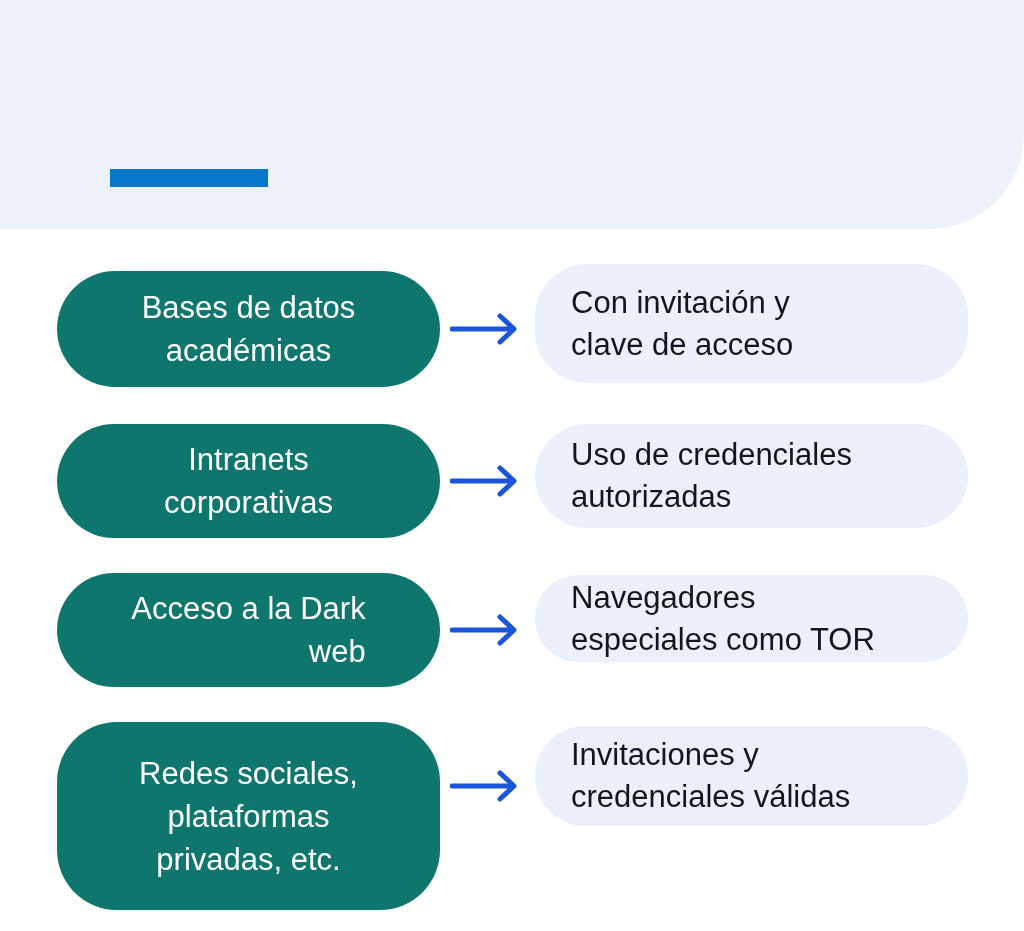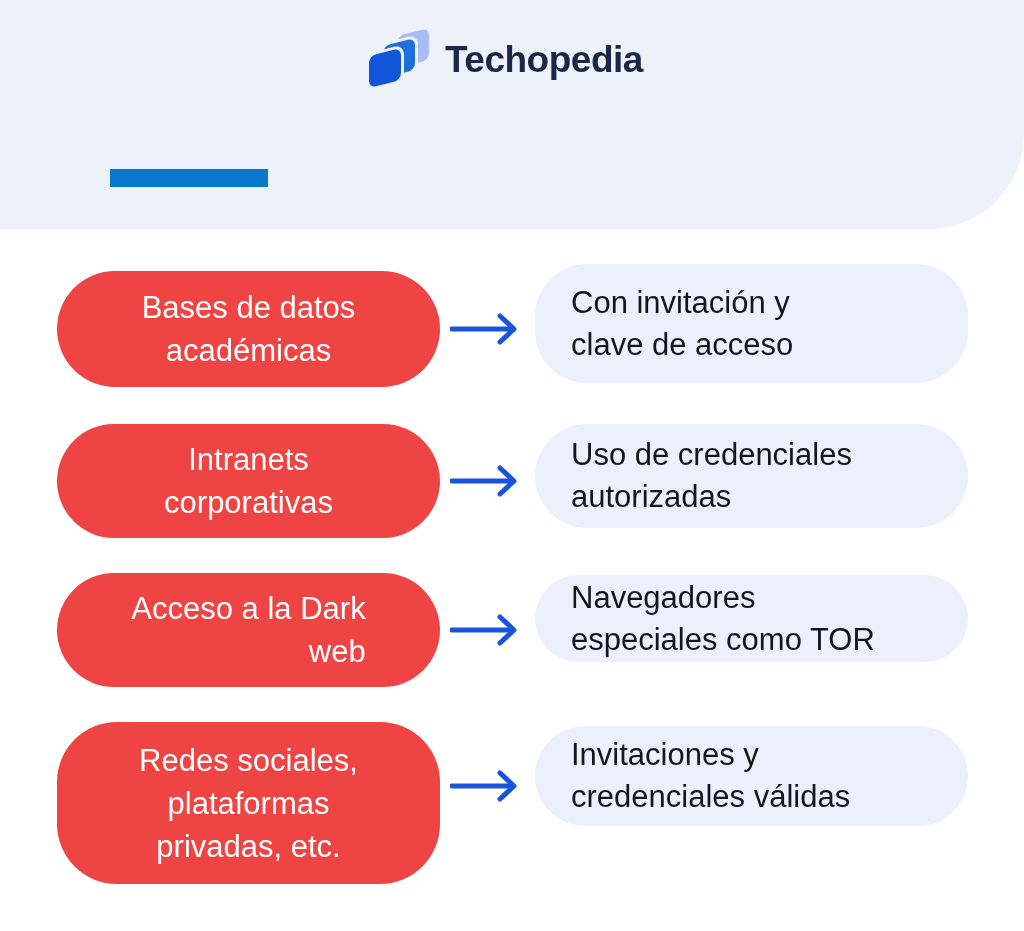--- a/index.html
+++ b/index.html
@@ -25,51 +25,43 @@
     font-size:49px;font-weight:800;letter-spacing:-1px;color:#0c0e13;
   }
   .title-underline{
     position:absolute;left:110px;top:169px;width:158px;height:18px;background:#0878cd;
   }
 
   
   .row{position:absolute;left:0;right:0;}
   .pill{
     position:absolute;left:57px;width:383px;box-sizing:border-box;padding:0 42px;
-    background:#ef4444;color:#ffffff;border-radius:60px;
+    background:#0f766e;color:#ffffff;border-radius:60px;
     display:flex;align-items:center;justify-content:center;text-align:center;
     font-size:31px;line-height:43px;font-weight:500;white-space:pre-line;
   }
   .access{
     position:absolute;left:535px;width:433px;box-sizing:border-box;padding-left:36px;padding-right:20px;
     background:#ebf0fc;color:#14161c;border-radius:52px;
     display:flex;align-items:center;text-align:left;
     font-size:31px;line-height:42px;font-weight:500;white-space:pre-line;
   }
   .arrow{position:absolute;left:450px;width:72px;height:34px;}
 
   .r1{top:264px;} .r1 .pill{top:7px;height:116px;} .r1 .access{top:0;height:119px;} .r1 .arrow{top:48px;}
   .r2{top:424px;} .r2 .pill{top:0;height:114px;}  .r2 .access{top:0;height:104px;} .r2 .arrow{top:40px;}
   .r3{top:573px;} .r3 .pill{top:0;height:114px;text-align:right;}  .r3 .access{top:2px;height:87px;} .r3 .arrow{top:40px;}
-  .r4{top:722px;} .r4 .pill{top:0;height:162px;}  .r4 .access{top:4px;height:100px;} .r4 .arrow{top:47px;}
+  .r4{top:722px;} .r4 .pill{top:0;height:188px;}  .r4 .access{top:4px;height:100px;} .r4 .arrow{top:47px;}
 </style>
 </head>
 <body>
 
 <div class="canvas">
 
   <header class="hero">
-    <div class="logo">
-      <span class="mark">
-        <i class="card c-light"></i>
-        <i class="card c-mid"></i>
-        <i class="card c-dark"></i>
-      </span>
-      <span class="wordmark">Techopedia</span>
-    </div>
     <div class="title-underline"></div>
   </header>
 
   <main>
 
     <section class="row r1">
       <div class="pill">Bases de datos
 académicas</div>
       <svg class="arrow" viewBox="0 0 72 34">
         <path d="M2 17 H62" stroke="#1a53dc" stroke-width="5" fill="none" stroke-linecap="round"></path>

